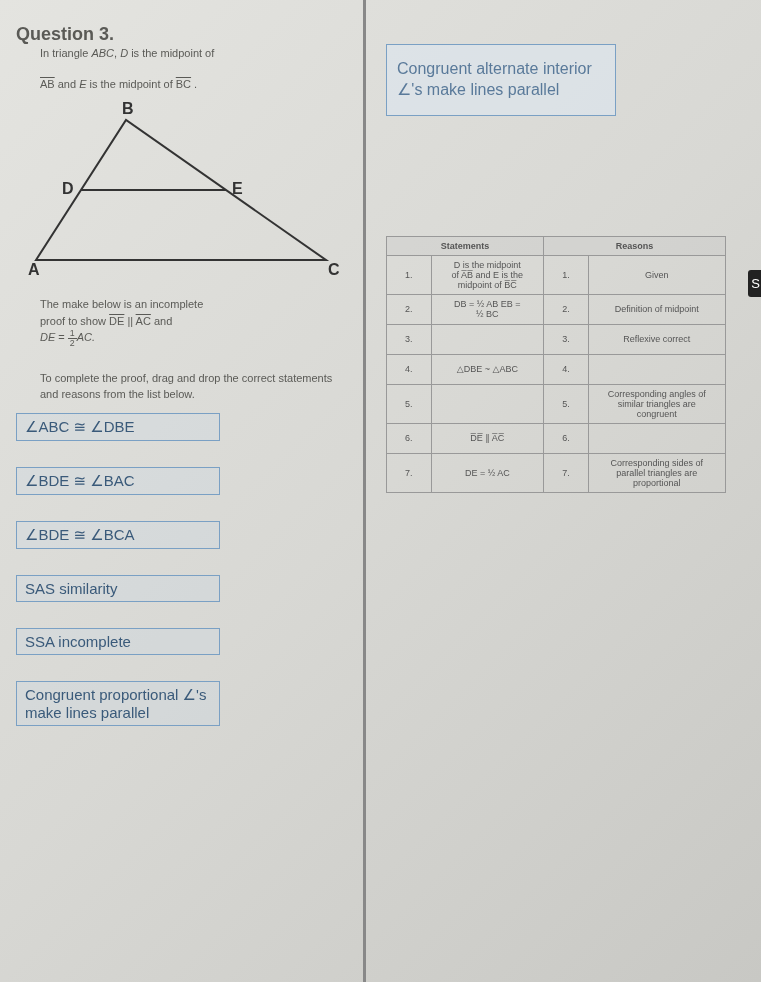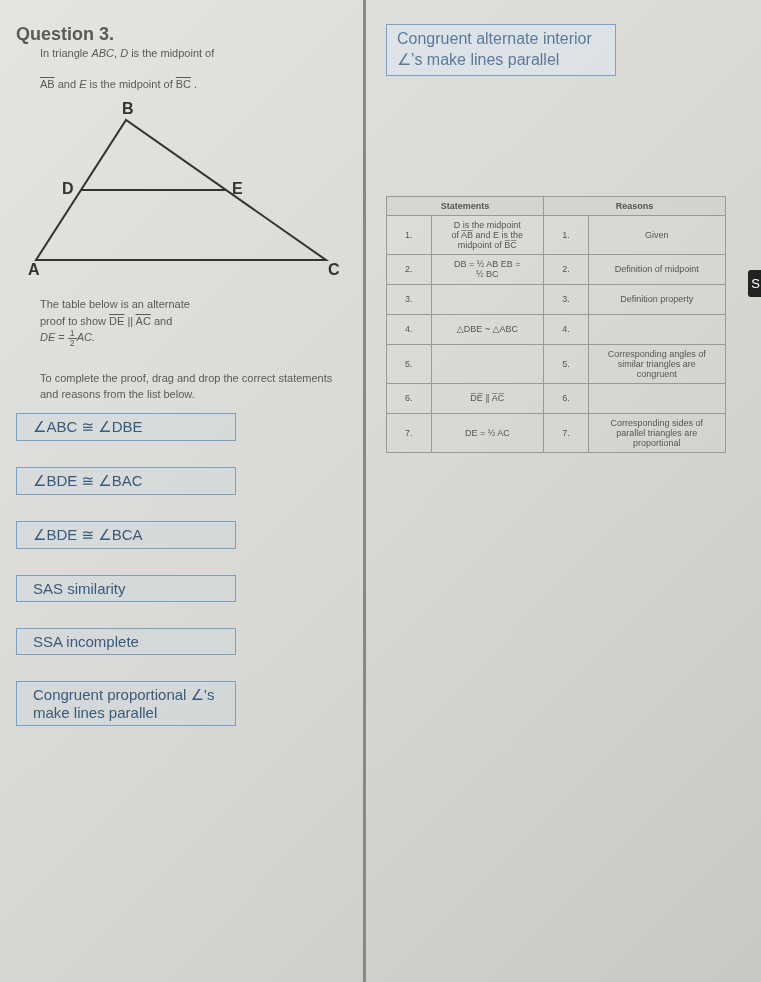--- a/index.html
+++ b/index.html
@@ -31,34 +31,35 @@
   }
   .qnum { font-weight: bold; color: #5a5a56; font-size: 18px; }
   .qtext { color: #5a5a56; font-size: 11px; line-height: 1.5; margin-left: 24px; }
   .over { text-decoration: overline; }
   .tri-svg { margin: 8px 0 12px 0; }
   .drag-item {
     border: 1px solid #7aa0c4;
     background: rgba(200,215,230,.25);
     color: #3a5a7a;
     font-size: 15px;
-    padding: 4px 16px;
+    padding: 4px 8px;
     margin-bottom: 26px;
-    width: 220px;
+    width: 204px;
     min-height: 24px;
     cursor: move;
   }
   .placed-item {
     border: 1px solid #7aa0c4;
     background: rgba(220,230,240,.6);
     color: #5a7a9a;
     font-size: 16px;
-    padding: 4px 10px;
+    padding: 14px 10px;
     width: 230px;
     line-height: 1.3;
+    margin-top: 20px;
   }
   .proof-table {
     border-collapse: collapse;
     margin-top: 120px;
     width: 340px;
     font-size: 9px;
     color: #555;
   }
   .proof-table th, .proof-table td {
     border: 1px solid #999;
@@ -100,21 +101,21 @@
       <polygon points="20,160 110,20 310,160" fill="none" stroke="#333" stroke-width="2"></polygon>
       <line x1="65" y1="90" x2="210" y2="90" stroke="#333" stroke-width="2"></line>
       <text x="12" y="175" font-size="16" font-weight="bold" fill="#333">A</text>
       <text x="106" y="14" font-size="16" font-weight="bold" fill="#333">B</text>
       <text x="312" y="175" font-size="16" font-weight="bold" fill="#333">C</text>
       <text x="46" y="94" font-size="16" font-weight="bold" fill="#333">D</text>
       <text x="216" y="94" font-size="16" font-weight="bold" fill="#333">E</text>
     </svg>
 
     <div class="qtext">
-      <span>The table below is an alternate</span><br>
+      <span>The make below is an incomplete</span><br>
       <span>proof to show </span><span class="over">DE</span><span> || </span><span class="over">AC</span><span> and</span><br>
       <i>DE</i><span> = </span><span class="frac"><span class="n">1</span><span class="d">2</span></span><i>AC.</i>
     </div>
 
     <div class="qtext" style="margin-top:22px;">To complete the proof, drag and drop the correct statements and reasons from the list below.</div>
 
     <div style="margin-top:10px;">
       <div class="drag-item">∠ABC ≅ ∠DBE</div>
       <div class="drag-item">∠BDE ≅ ∠BAC</div>
       <div class="drag-item">∠BDE ≅ ∠BCA</div>
@@ -143,21 +144,21 @@
         <td class="num">2.</td>
             <td class="cell">DB = ½ AB
 EB = ½ BC</td>
         <td class="num">2.</td>
             <td class="cell">Definition of midpoint</td>
       </tr>
       <tr>
         <td class="num">3.</td>
             <td class="cell"></td>
         <td class="num">3.</td>
-            <td class="cell">Definition property</td>
+            <td class="cell">Reflexive correct</td>
       </tr>
       <tr>
         <td class="num">4.</td>
             <td class="cell">△DBE ~ △ABC</td>
         <td class="num">4.</td>
             <td class="cell"></td>
       </tr>
       <tr>
         <td class="num">5.</td>
             <td class="cell"></td>

